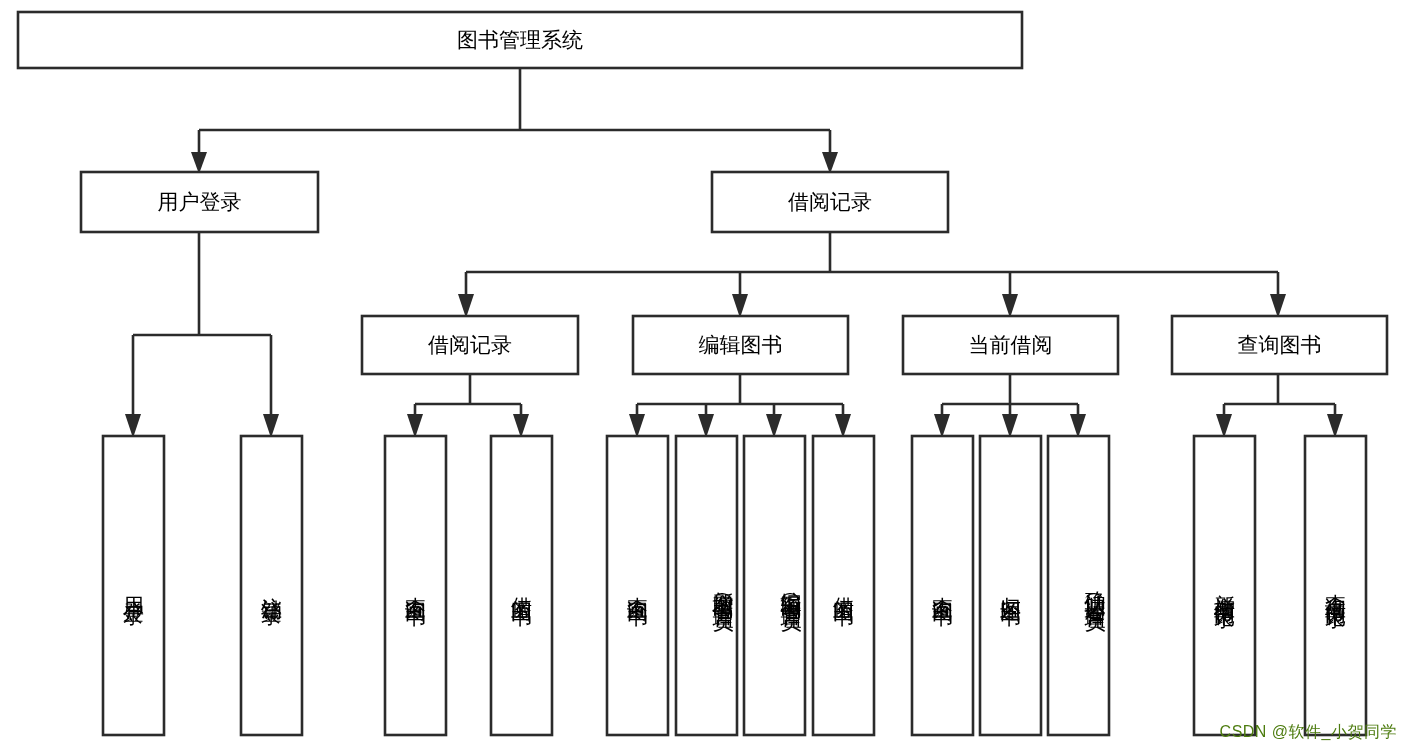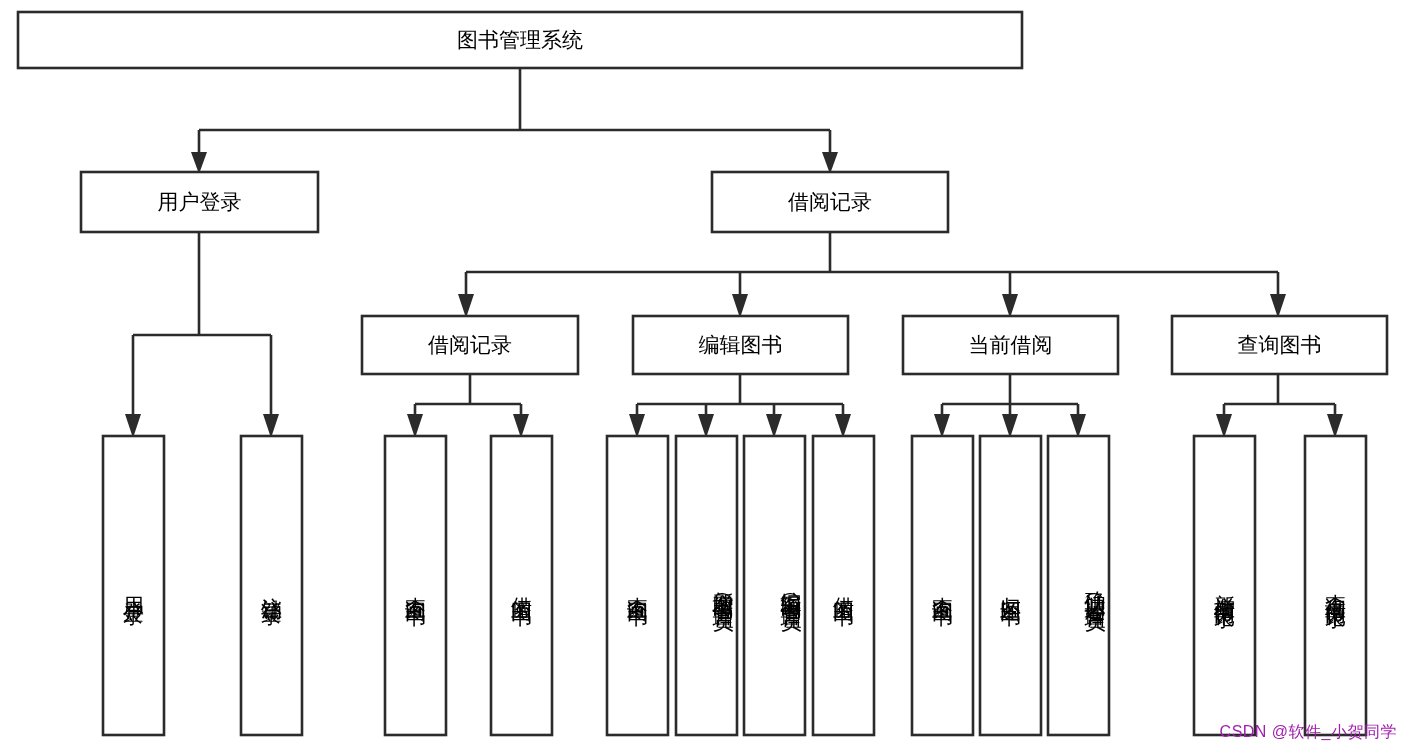--- a/index.html
+++ b/index.html
@@ -75,21 +75,21 @@
   }
   .label-fo .v-label.centered {
     align-items: center;
     padding-top: 0;
   }
   #watermark {
     position: absolute;
     right: 8px;
     bottom: 4px;
     font-size: 16px;
-    color: #a21caf;
+    color: #4d7c0f;
     font-family: "Liberation Sans", "DejaVu Sans", sans-serif;
     letter-spacing: 0.5px;
     white-space: nowrap;
     pointer-events: none;
   }
 </style>
 </head>
 <body>
 
 <div id="diagram-root">

